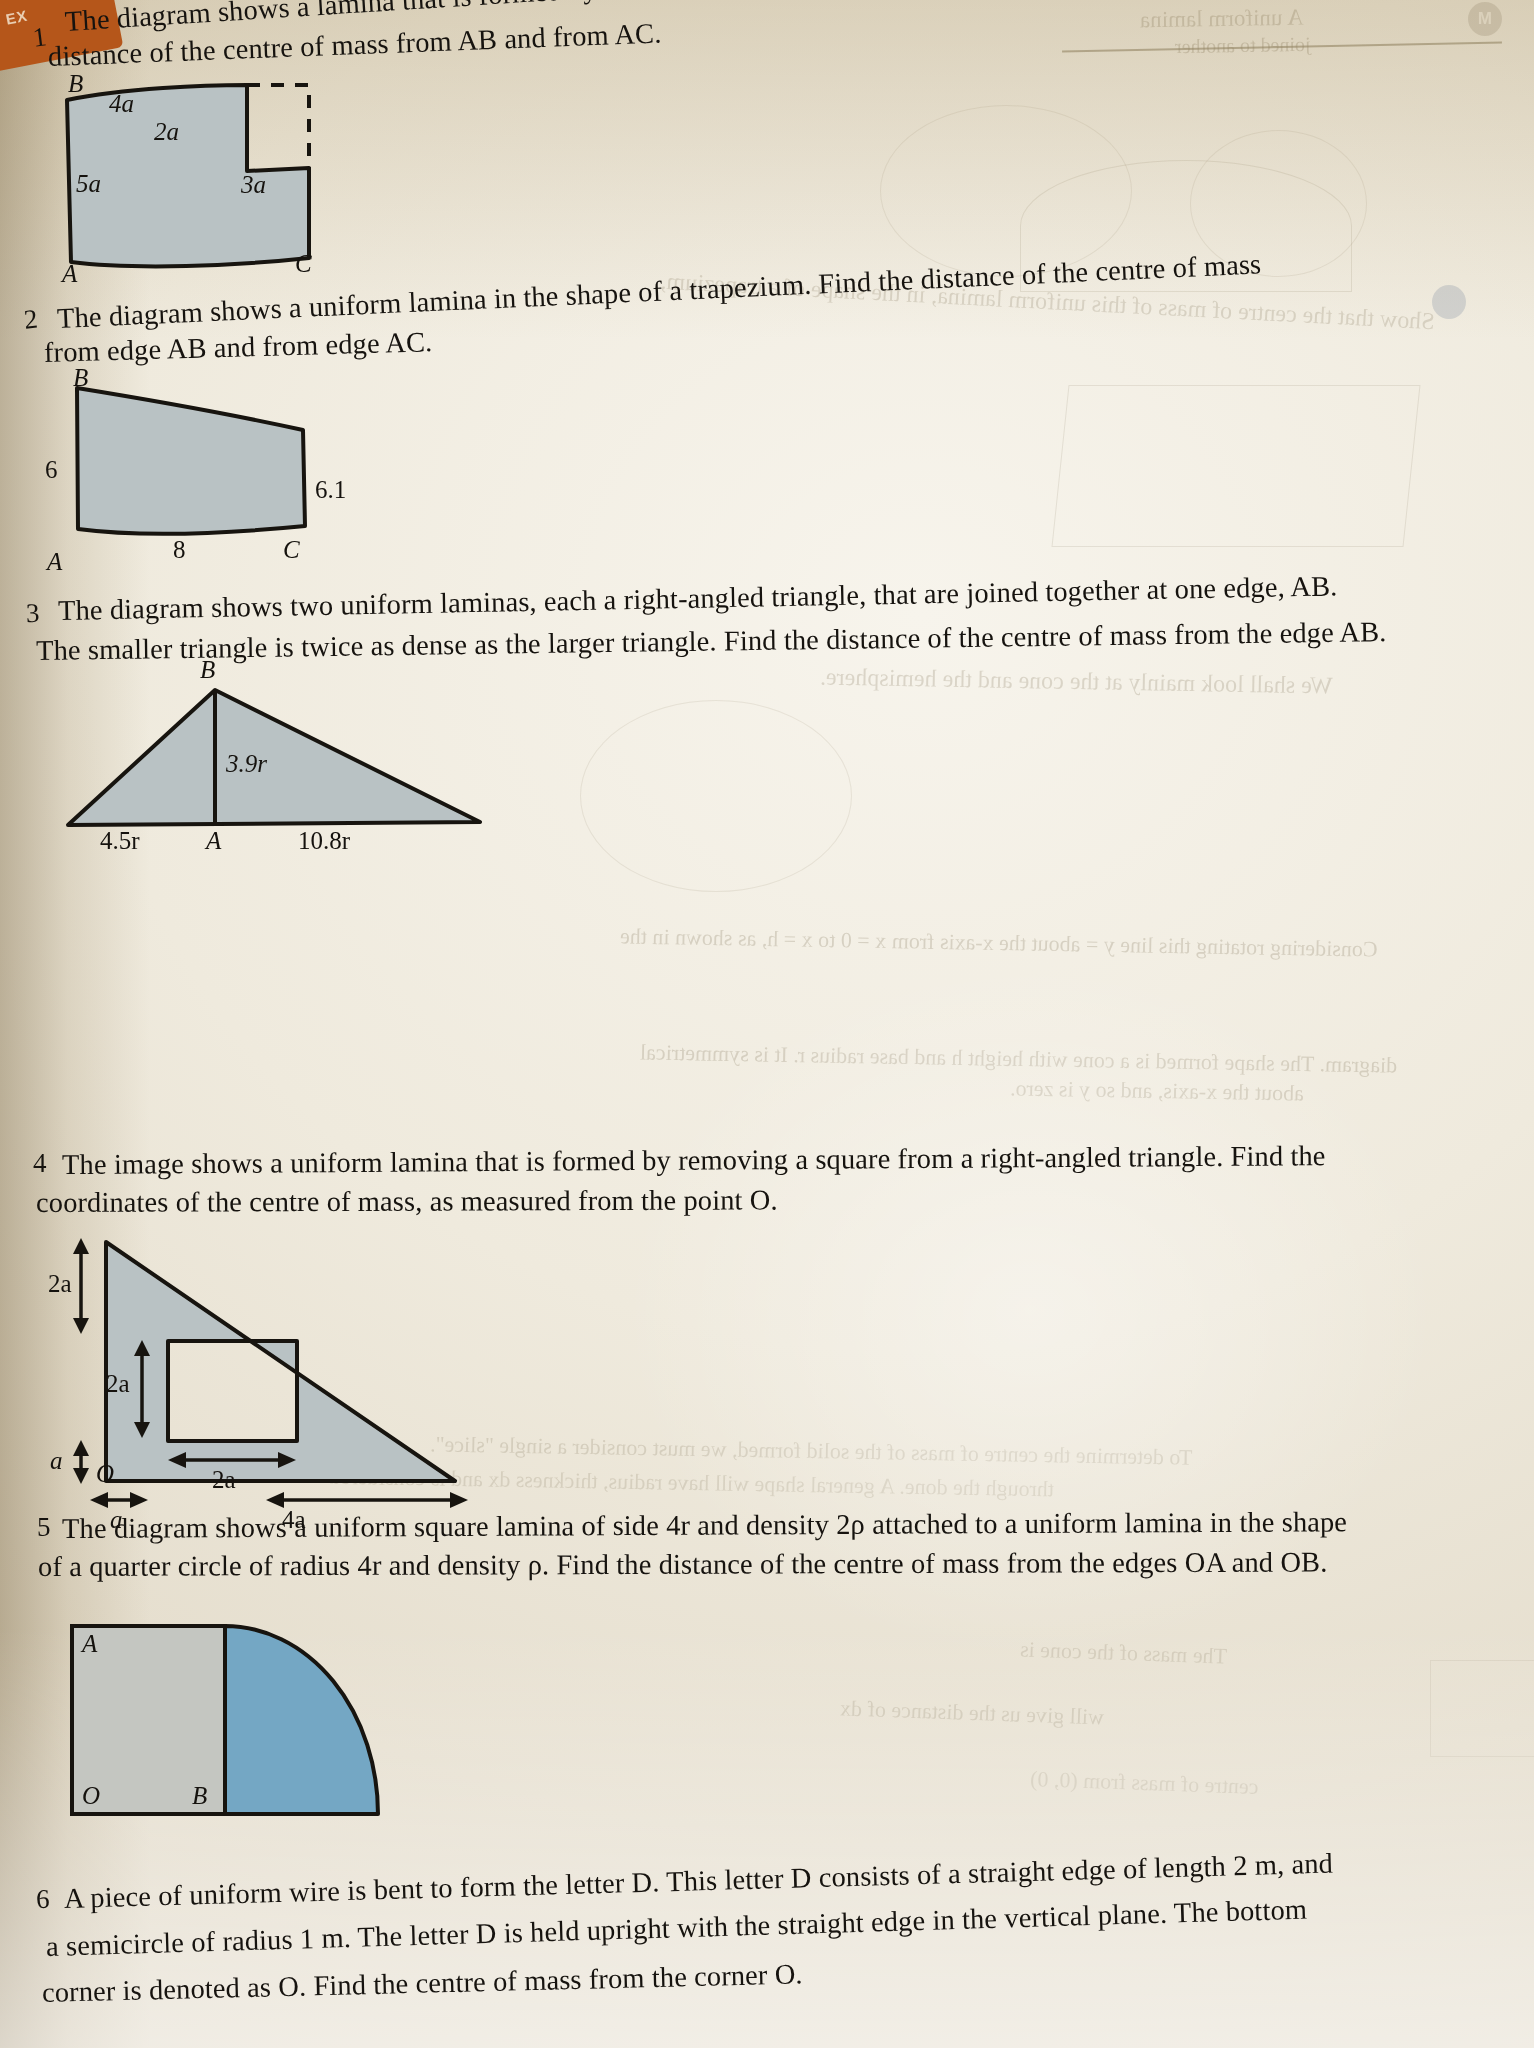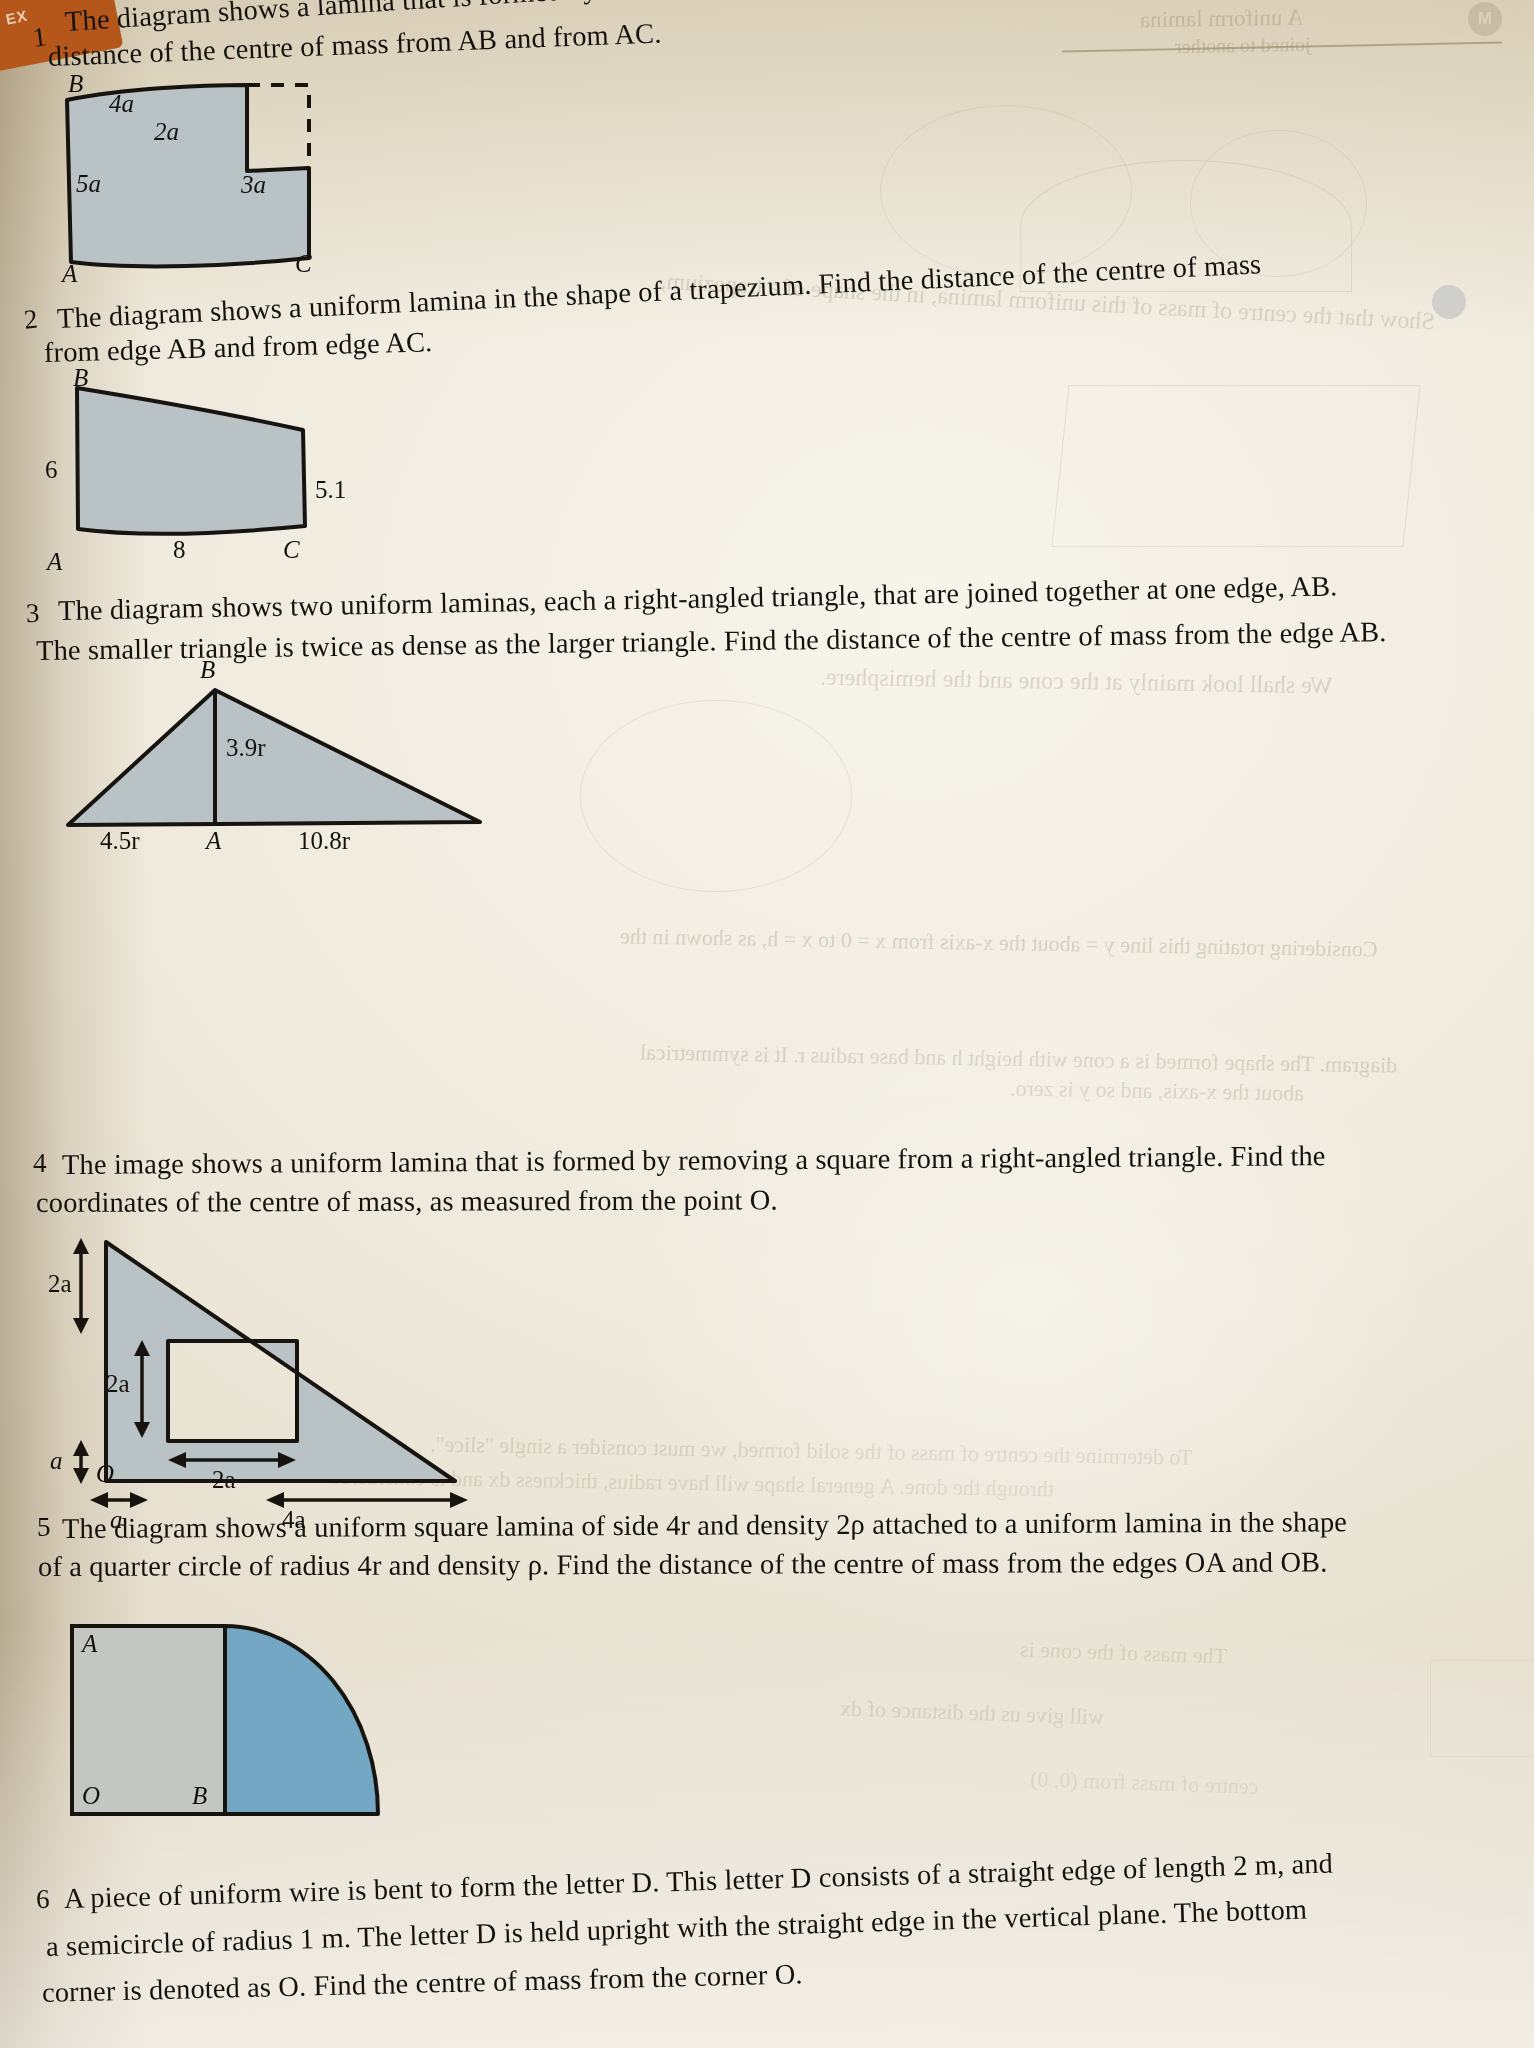--- a/index.html
+++ b/index.html
@@ -179,41 +179,41 @@
     <div class="ln" style="left:57px;top:300px;transform:rotate(-2.6deg);">The diagram shows a uniform lamina in the shape of a trapezium. Find the distance of the centre of mass</div>
     <div class="ln" style="left:44px;top:334px;transform:rotate(-1.6deg);">from edge AB and from edge AC.</div>
   </div>
 
   <div class="dg" style="left:55px;top:378px;">
     <svg width="300" height="168" viewBox="0 0 300 168">
       <path d="M22,10 C90,21 175,36 248,52 L250,148 C168,156 84,159 23,151 Z" fill="#b9c2c4" stroke="#17140f" stroke-width="4" stroke-linejoin="round"></path>
     </svg>
     <div class="lbl" style="left:18px;top:-14px;">B</div>
     <div class="lbl up" style="left:-10px;top:78px;">6</div>
-    <div class="lbl up" style="left:260px;top:98px;">5.1</div>
+    <div class="lbl up" style="left:260px;top:98px;">6.1</div>
     <div class="lbl up" style="left:118px;top:158px;">8</div>
     <div class="lbl" style="left:-8px;top:170px;">A</div>
     <div class="lbl" style="left:228px;top:158px;">C</div>
   </div>
 </div>
 
 <div class="q">
   <div class="qnum" style="left:26px;top:598px;transform:rotate(-2deg);">3</div>
   <div class="qtext">
     <div class="ln" style="left:58px;top:592px;transform:rotate(-1.1deg);">The diagram shows two uniform laminas, each a right-angled triangle, that are joined together at one edge, AB.</div>
     <div class="ln" style="left:36px;top:632px;transform:rotate(-0.8deg);">The smaller triangle is twice as dense as the larger triangle. Find the distance of the centre of mass from the edge AB.</div>
   </div>
 
   <div class="dg" style="left:60px;top:672px;">
     <svg width="440" height="162" viewBox="0 0 440 162">
       <path d="M8,153 L155,18 L420,150 Z" fill="#b9c2c4" stroke="#17140f" stroke-width="4" stroke-linejoin="round"></path>
       <line x1="155" y1="18" x2="155" y2="152" stroke="#17140f" stroke-width="4"></line>
     </svg>
     <div class="lbl" style="left:140px;top:-16px;">B</div>
-    <div class="lbl up" style="left:166px;top:62px;">3.9r</div>
+    <div class="lbl up" style="left:166px;top:78px;font-style:italic;">3.9r</div>
     <div class="lbl up" style="left:40px;top:155px;">4.5r</div>
     <div class="lbl" style="left:146px;top:155px;">A</div>
     <div class="lbl up" style="left:238px;top:155px;">10.8r</div>
   </div>
 </div>
 
 <div class="q">
   <div class="qnum" style="left:33px;top:1148px;">4</div>
   <div class="qtext">
     <div class="ln" style="left:62px;top:1146px;transform:rotate(-0.4deg);">The image shows a uniform lamina that is formed by removing a square from a right-angled triangle. Find the</div>

